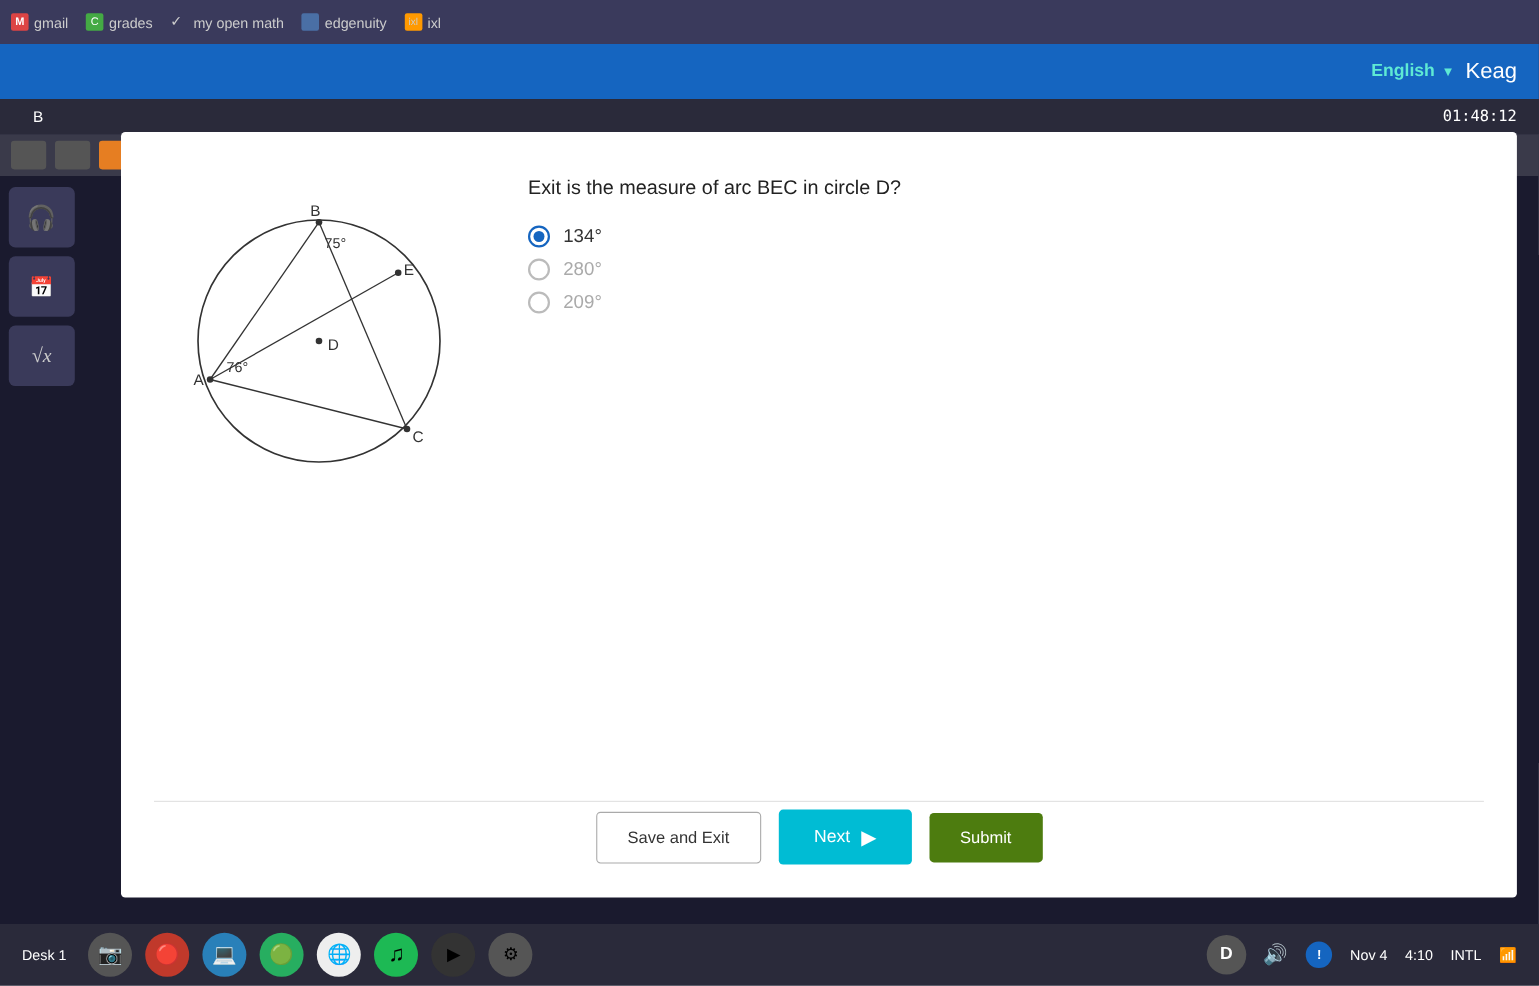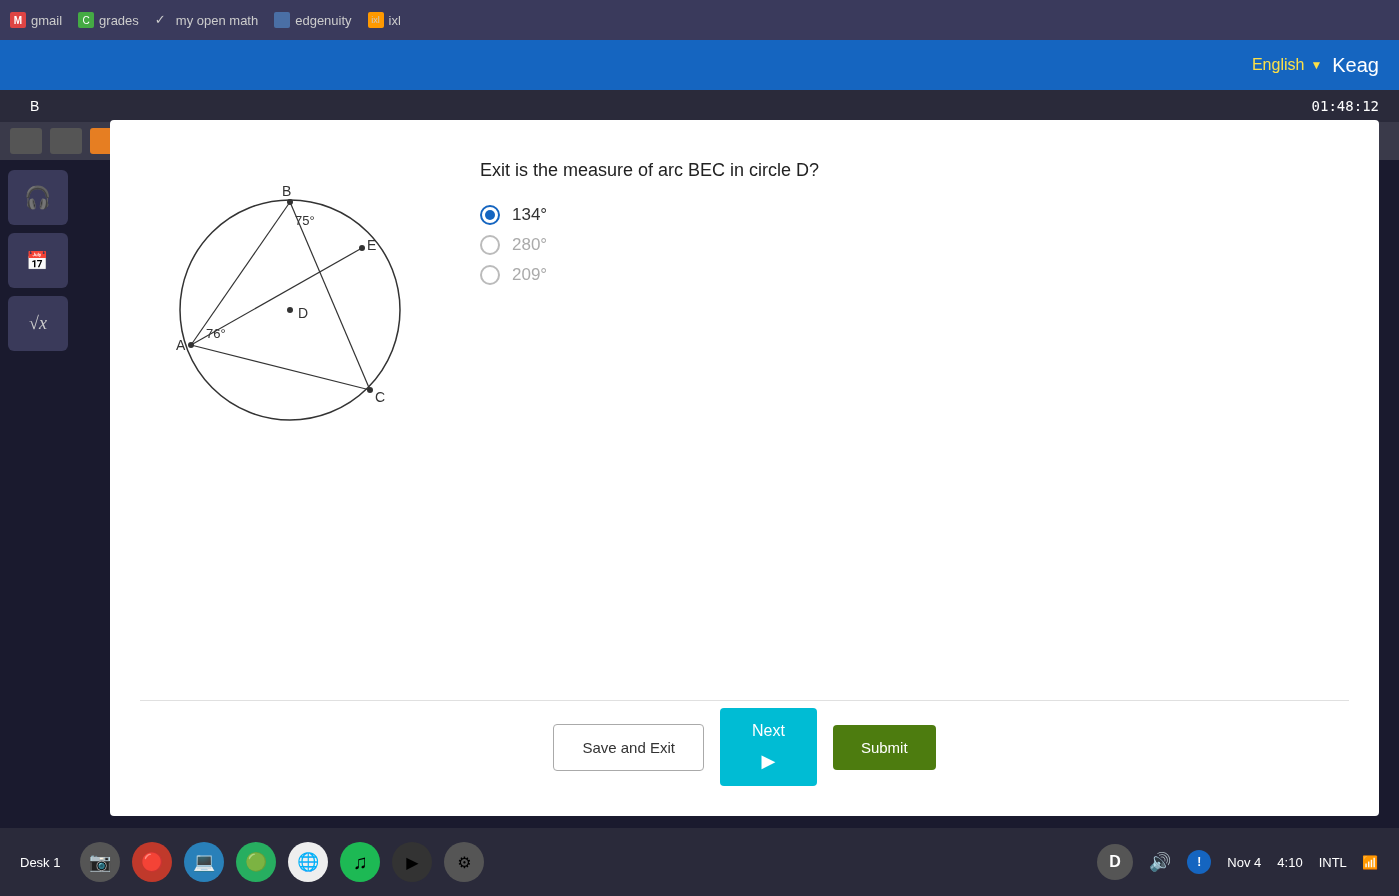--- a/index.html
+++ b/index.html
@@ -46,23 +46,23 @@
       width: 100%;
       height: 50px;
       background: #1565c0;
       display: flex;
       align-items: center;
       justify-content: flex-end;
       padding: 0 20px;
       gap: 10px;
     }
     .header-english {
-      color: #fde047;
+      color: #5eead4;
       font-size: 16px;
-      font-weight: normal;
+      font-weight: bold;
       display: flex;
       align-items: center;
       gap: 6px;
     }
 
     
     .timer-bar {
       width: 100%;
       height: 32px;
       background: #2a2a3a;
@@ -232,21 +232,20 @@
       padding: 14px 32px;
       background: #00bcd4;
       color: white;
       font-size: 16px;
       border-radius: 4px;
       cursor: pointer;
       border: none;
       display: flex;
       align-items: center;
       gap: 10px;
-      flex-direction: column;
     }
     .btn-next-arrow {
       font-size: 18px;
     }
 
     .btn-submit {
       padding: 14px 28px;
       background: #4d7c0f;
       color: white;
       font-size: 15px;
@@ -264,21 +263,21 @@
       text-decoration: underline;
       font-size: 14px;
       cursor: pointer;
     }
 
     
     .taskbar {
       position: absolute;
       bottom: 0;
       width: 100%;
-      height: 68px;
+      height: 56px;
       background: #2a2a3a;
       display: flex;
       align-items: center;
       gap: 12px;
       padding: 0 20px;
     }
     .taskbar-desk {
       color: white;
       font-size: 13px;
       margin-right: 8px;

